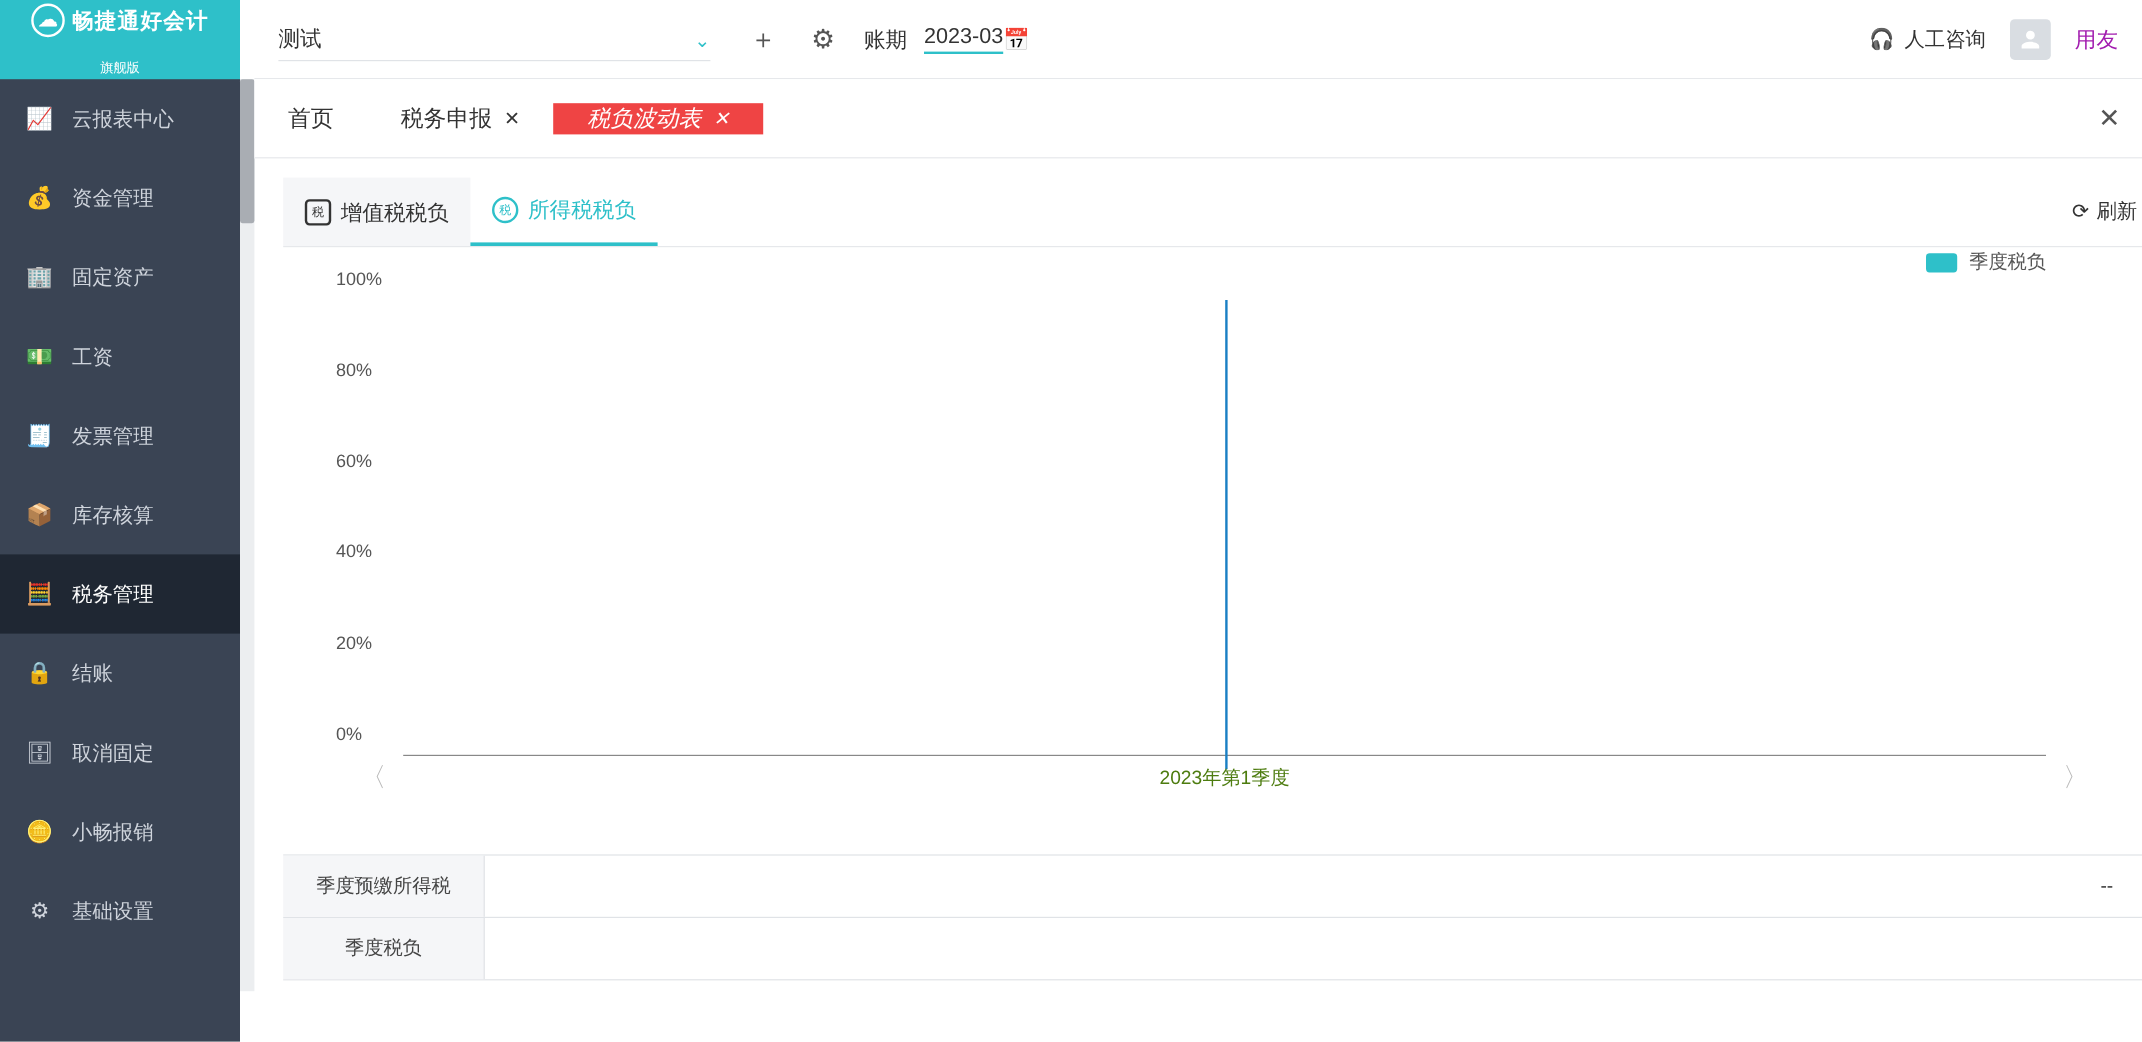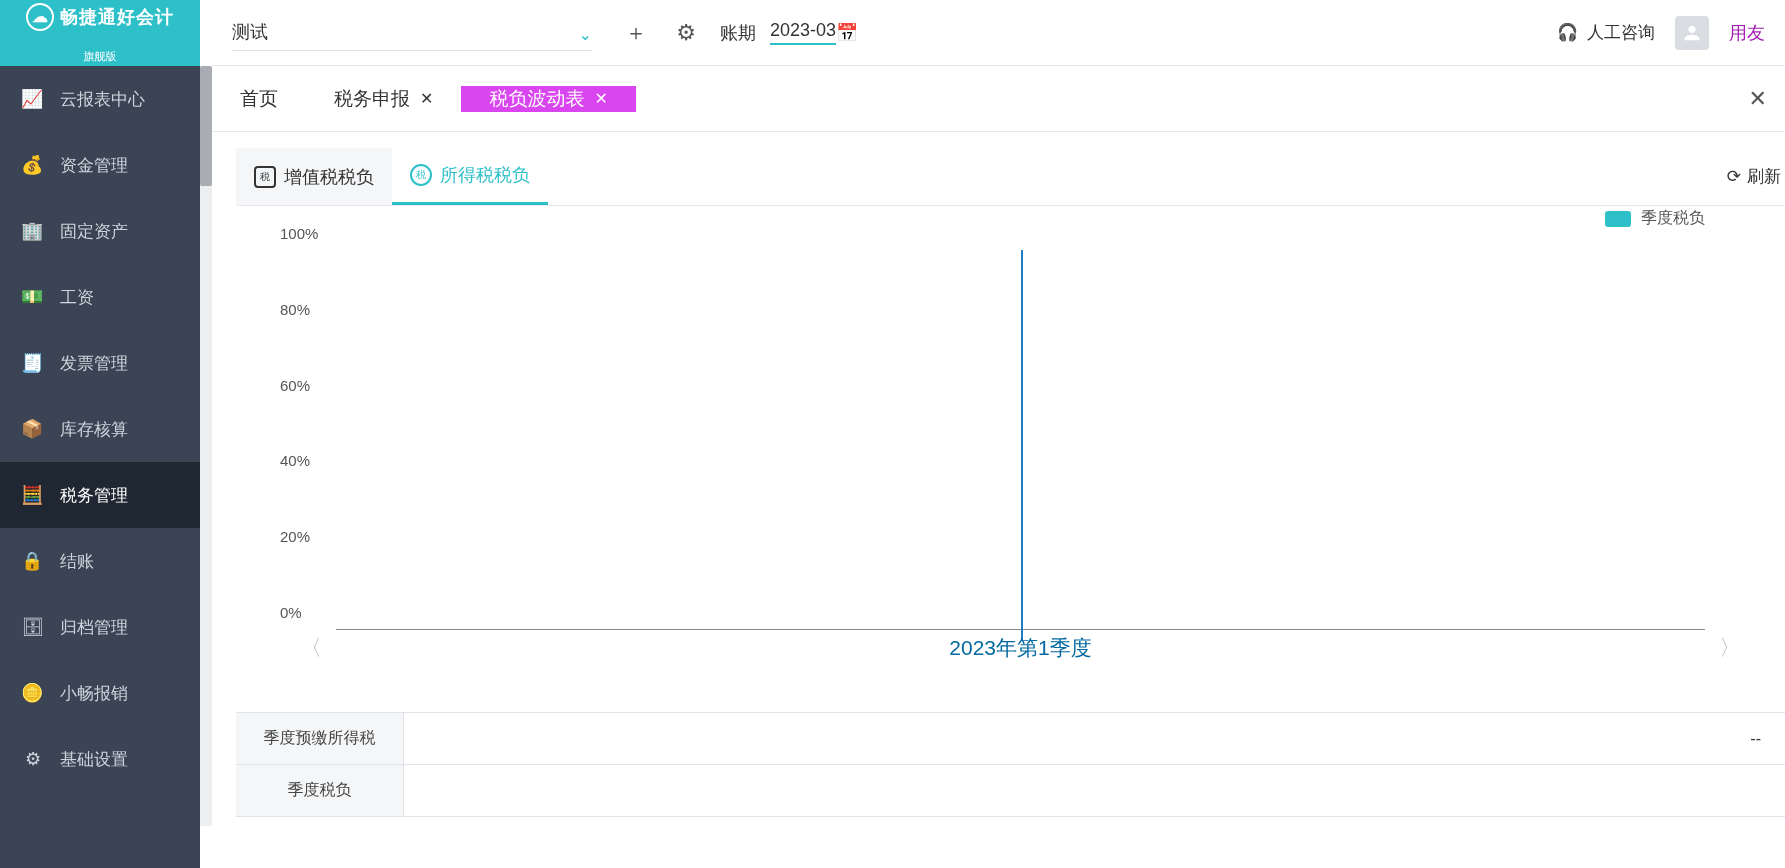--- a/index.html
+++ b/index.html
@@ -31,21 +31,21 @@
 .cal-icon { color: #2ec0c9; font-size: 18px; }
 .topbar-right { margin-left: auto; display: flex; align-items: center; gap: 20px; }
 .consult { display: flex; align-items: center; gap: 8px; font-size: 17px; color: #333; cursor: pointer; }
 .avatar { width: 34px; height: 34px; background: #d9dde2; border-radius: 4px; display: flex; align-items: center; justify-content: center; }
 .avatar svg { width: 22px; height: 22px; fill: #fff; }
 .username { font-size: 18px; color: #a21caf; }
 
 
 .tabbar { position: absolute; left: 212px; top: 66px; right: 0; height: 66px; border-bottom: 1px solid #e6e8eb; display: flex; align-items: center; background: #fff; }
 .tab { display: flex; align-items: center; padding: 0 28px; font-size: 19px; color: #333; cursor: pointer; gap: 10px; }
-.tab.active { background: #d946ef; color: #fff; }
+.tab.active { background: #ef4444; color: #fff; font-style: italic; }
 .tab-close { font-size: 16px; cursor: pointer; }
 .tabbar-close { margin-left: auto; display: flex; align-items: center; padding: 0 18px; font-size: 22px; color: #555; cursor: pointer; }
 
 
 .content { position: absolute; left: 236px; top: 148px; right: 0; bottom: 0; }
 .subtabs { display: flex; align-items: center; height: 58px; border-bottom: 1px solid #e6e8eb; }
 .subtab { display: flex; align-items: center; gap: 8px; padding: 0 18px; height: 100%; font-size: 18px; color: #333; cursor: pointer; }
 .subtab.inactive { background: #f5f6f8; color: #333; }
 .subtab.active { color: #2ec0c9; border-bottom: 3px solid #2ec0c9; }
 .subtab-icon { width: 22px; height: 22px; border: 2px solid currentColor; border-radius: 4px; display: flex; align-items: center; justify-content: center; font-size: 10px; }
@@ -56,21 +56,21 @@
 .chart-area { padding: 20px 30px 0 60px; position: relative; }
 .legend { position: absolute; right: 80px; top: 2px; display: flex; align-items: center; gap: 10px; font-size: 16px; color: #555; }
 .legend-swatch { width: 26px; height: 16px; background: #2ec0c9; border-radius: 3px; }
 .plot { position: relative; height: 380px; margin-left: 40px; margin-right: 50px; margin-top: 24px; border-bottom: 1px solid #888; }
 .ytick { position: absolute; left: -56px; font-size: 15px; color: #555; transform: translateY(-50%); }
 .crosshair { position: absolute; left: 50%; top: 0; bottom: -12px; width: 2px; background: #1a7fc4; }
 .xaxis { position: relative; height: 36px; margin-left: 40px; margin-right: 50px; display: flex; align-items: center; }
 .xarrow { position: absolute; font-size: 22px; color: #bbb; cursor: pointer; }
 .xarrow.left { left: -36px; }
 .xarrow.right { right: -36px; }
-.xlabel { position: absolute; left: 50%; transform: translateX(-50%); font-size: 21px; color: #0369a1; }
+.xlabel { position: absolute; left: 50%; transform: translateX(-50%); font-size: 16px; color: #4d7c0f; }
 
 
 .data-table { margin-top: 46px; border-top: 1px solid #e0e3e7; }
 .data-row { display: flex; height: 52px; border-bottom: 1px solid #e0e3e7; }
 .data-label { width: 168px; background: #f5f6f8; display: flex; align-items: center; justify-content: center; font-size: 16px; color: #444; border-right: 1px solid #e0e3e7; }
 .data-value { flex: 1; display: flex; align-items: center; justify-content: flex-end; padding-right: 24px; font-size: 16px; color: #333; }
 </style>
 </head>
 <body>
 
@@ -110,21 +110,21 @@
     <li class="active">
         <span class="menu-icon">🧮</span>
         <span>税务管理</span>
       </li>
     <li>
         <span class="menu-icon">🔒</span>
         <span>结账</span>
       </li>
     <li>
         <span class="menu-icon">🗄</span>
-        <span>归档管理</span>
+        <span>取消固定</span>
       </li>
     <li>
         <span class="menu-icon">🪙</span>
         <span>小畅报销</span>
       </li>
     <li>
         <span class="menu-icon">⚙</span>
         <span>基础设置</span>
       </li>
   </ul>

